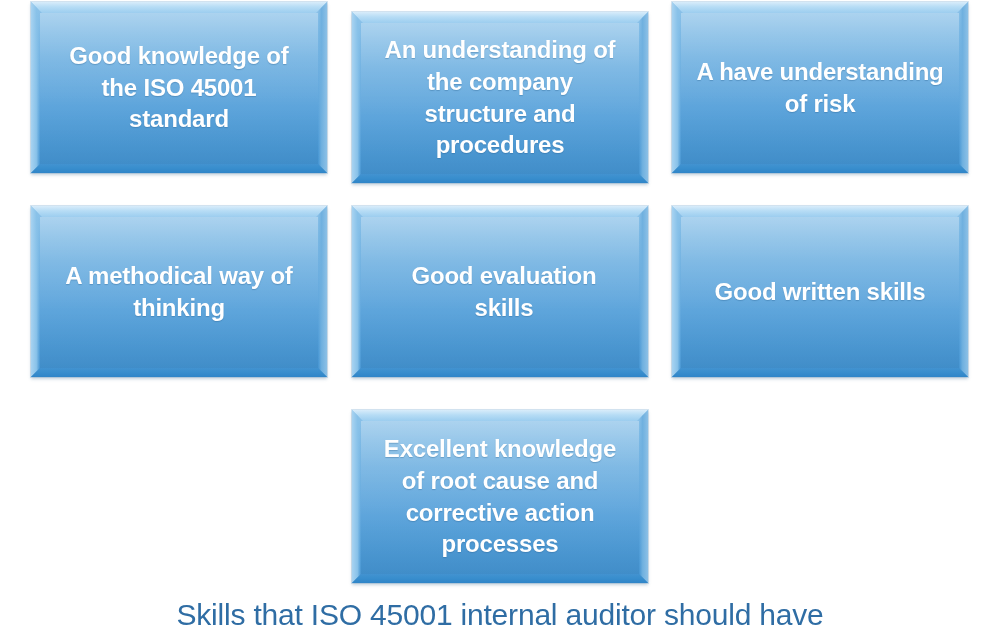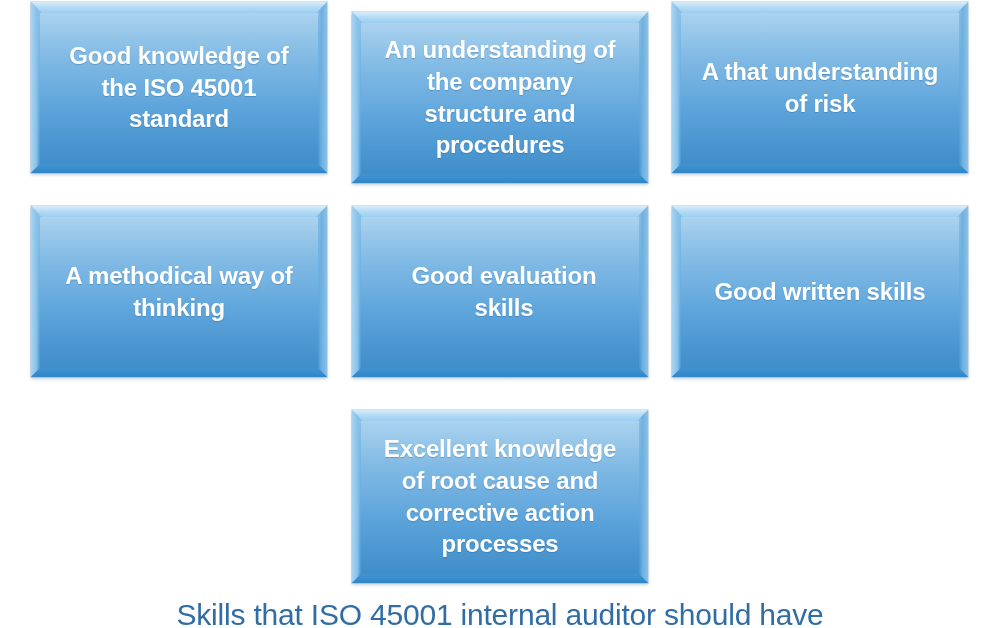--- a/index.html
+++ b/index.html
@@ -146,21 +146,21 @@
 structure and
 procedures</div>
   </div>
 
   <div class="skill-box" style="left:672px; top:2px; width:296px; height:171px;">
     <div class="bevel-top"></div>
     <div class="bevel-left"></div>
     <div class="bevel-right"></div>
     <div class="bevel-bottom"></div>
     <div class="face-sheen"></div>
-    <div class="skill-label">A that understanding
+    <div class="skill-label">A have understanding
 of risk</div>
   </div>
 
   <div class="skill-box" style="left:31px; top:206px; width:296px; height:171px;">
     <div class="bevel-top"></div>
     <div class="bevel-left"></div>
     <div class="bevel-right"></div>
     <div class="bevel-bottom"></div>
     <div class="face-sheen"></div>
     <div class="skill-label">A methodical way of

